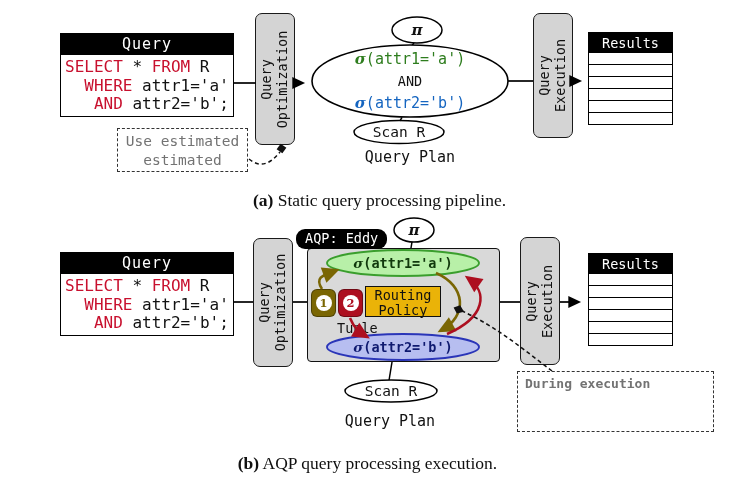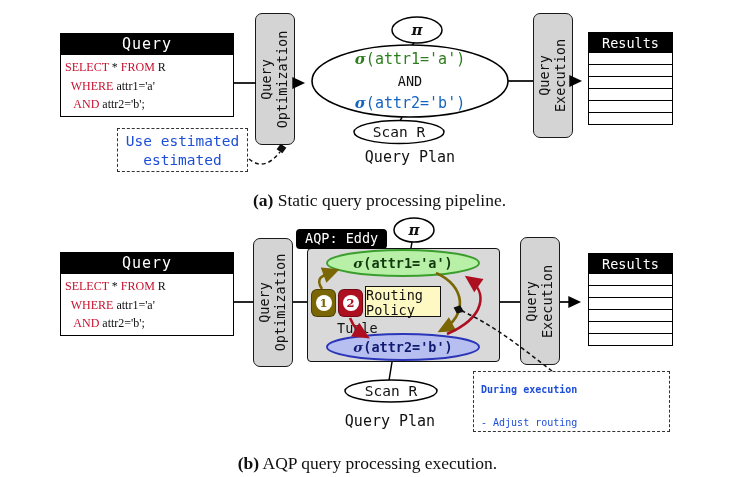--- a/index.html
+++ b/index.html
@@ -6,56 +6,56 @@
   .fig{position:relative;width:735px;height:477px;background:#fff;overflow:hidden;
        font-family:"DejaVu Sans Mono",monospace;color:#111;}
   .abs{position:absolute;}
   .panel{position:absolute;left:0;width:735px;}
   .ovl{position:absolute;left:0;top:0;pointer-events:none;}
 
   
   .querybox{border:1.6px solid #000;background:#fff;box-sizing:border-box;}
   .querybox .qhdr{background:#000;color:#fff;text-align:center;font-size:15px;
        height:21px;line-height:21px;letter-spacing:1px;}
-  .querybox .qcode{padding:3px 6px 2px 4px;font-size:12px;line-height:18.5px;white-space:pre;font-family:Liberation Serif, serif;}
+  .querybox .qcode{padding:3px 6px 2px 4px;font-size:16px;line-height:18.5px;white-space:pre;}
   .kw{color:#c8102e;}
 
   
   .vbox{background:#d4d4d4;border:1.6px solid #1a1a1a;border-radius:7px;
        display:flex;align-items:center;justify-content:center;box-sizing:border-box;}
   .vtext{transform:rotate(-90deg);font-size:13.5px;line-height:15.5px;text-align:center;white-space:nowrap;}
 
   
   .results{border:1.6px solid #000;background:#fff;box-sizing:border-box;}
   .results .rhdr{background:#000;color:#fff;text-align:center;font-size:13.5px;height:20px;line-height:20px;}
   .results .rrow{height:11px;border-top:1.4px solid #000;background:#fff;}
 
   
-  .dashedbox{border:1.7px dashed #333;background:#fff;box-sizing:border-box;color:#1d4ed8;}
+  .dashedbox{border:1.7px dashed #333;background:#fff;box-sizing:border-box;color:#737373;}
   .note-a{font-size:14.5px;line-height:19px;text-align:center;padding-top:3px;}
-  .during{font-size:10px;line-height:16.5px;padding:10px 7px;white-space:pre;}
+  .during{font-size:13px;line-height:16.5px;padding:4px 7px;white-space:pre;margin-left:44px;}
   .during .b1{font-weight:bold;}
 
   
   .ctr{position:absolute;transform:translate(-50%,-50%);white-space:nowrap;}
   .sig{font-size:15px;}
   .sigsm{font-size:13.5px;}
   .sigma{font-family:"DejaVu Serif",serif;font-style:italic;font-weight:bold;}
   .pi{font-family:"DejaVu Serif",serif;font-style:italic;font-weight:bold;font-size:15px;}
   .green-t{color:#2e7d1e;}
   .blue-t{color:#1565c0;}
   .dgreen-t{color:#10380c;font-weight:bold;}
   .dblue-t{color:#0f1a70;font-weight:bold;}
   .planlbl{font-size:15px;text-align:right;}
   .scanlbl{font-size:14.5px;}
 
   
   .eddy{background:#d9d9d9;border:1.7px solid #111;border-radius:4px;box-sizing:border-box;}
-  .eddylabel{background:#000;color:#fff;font-size:13.5px;line-height:17px;padding:1px 9px 2px;border-radius:4px;}
-  .routing{background:#fef9c3;border:1.6px solid #111;box-sizing:border-box;text-align:left;
+  .eddylabel{background:#000;color:#fff;font-size:13.5px;line-height:17px;padding:1px 9px 2px;border-radius:9px;}
+  .routing{background:#eab308;border:1.6px solid #111;box-sizing:border-box;text-align:center;
        font-size:13.5px;line-height:14.5px;padding-top:1px;}
   .tile{width:25px;height:28px;border-radius:6px;display:flex;align-items:center;justify-content:center;
        box-sizing:border-box;border:1px solid rgba(0,0,0,.35);}
   .tile .circ{width:16px;height:16px;border-radius:50%;background:#fff;display:flex;align-items:center;
        justify-content:center;font-family:"DejaVu Serif",serif;font-weight:bold;font-size:11.5px;}
   .tile-1{background:#7a6603;}.tile-1 .circ{color:#7a6603;}
   .tile-2{background:#ad0f20;}.tile-2 .circ{color:#ad0f20;}
   .tuplelbl{font-size:13.5px;padding-left:28px;}
 
   .caption{position:absolute;left:0;width:735px;text-align:center;
@@ -158,21 +158,21 @@
     <div class="abs results" style="left:588px;top:38px;width:85px;">
       <div class="rhdr">Results</div>
       <div class="rrow" style="border-top:none;"></div>
       <div class="rrow"></div>
       <div class="rrow"></div>
       <div class="rrow"></div>
       <div class="rrow"></div>
       <div class="rrow"></div>
     </div>
 
-    <div class="abs dashedbox during" style="left:473px;top:156px;width:197px;height:61px;"><span class="b1">During execution</span><br><br><span>- Adjust routing</span></div>
+    <div class="abs dashedbox during" style="left:473px;top:156px;width:197px;height:61px;"><span class="b1">During execution</span><br><br></div>
 
     <svg class="ovl" width="735" height="262">
       <defs>
         <marker id="ahB" markerWidth="9" markerHeight="9" refX="6.8" refY="4" orient="auto">
           <path d="M0.5,0.5 L8,4 L0.5,7.5 z" fill="#000"></path>
         </marker>
         <marker id="ahO" markerWidth="8" markerHeight="8" refX="5.5" refY="3.5" orient="auto">
           <path d="M0.4,0.4 L7,3.5 L0.4,6.6 z" fill="#7a6603"></path>
         </marker>
         <marker id="ahR" markerWidth="8" markerHeight="8" refX="5.5" refY="3.5" orient="auto">

